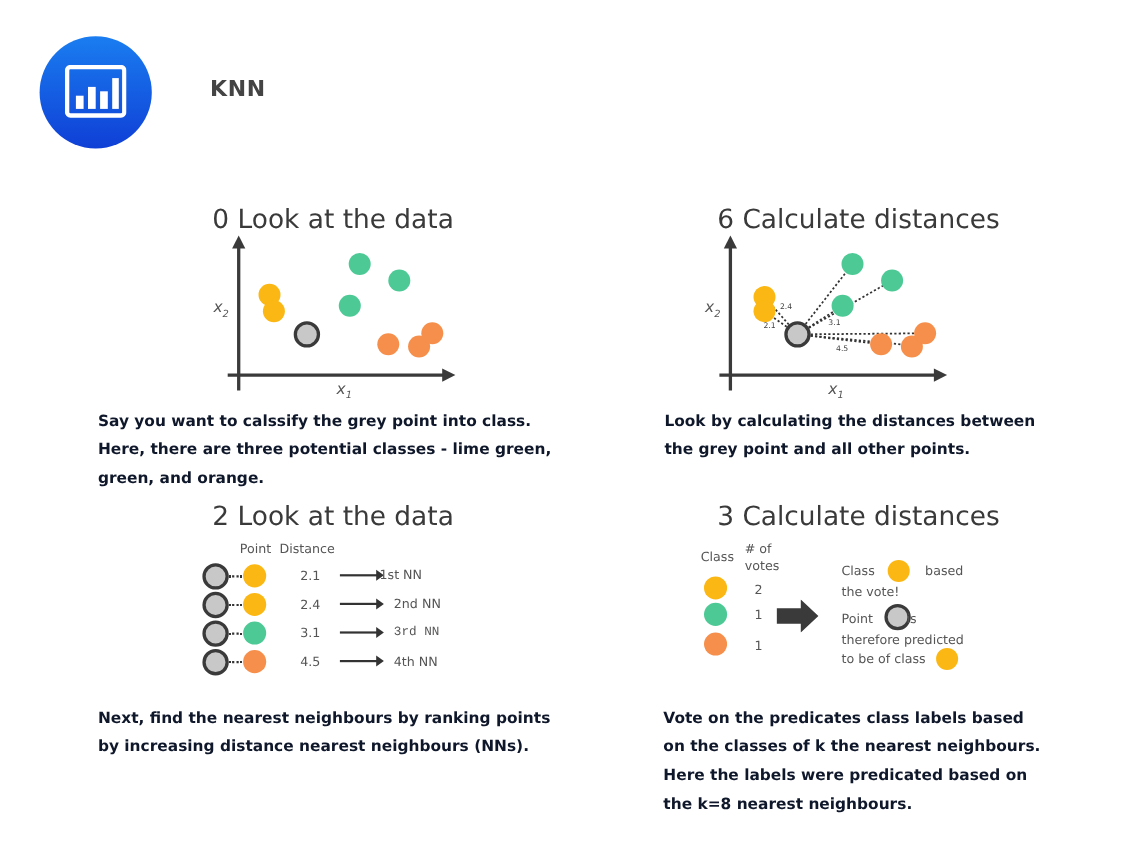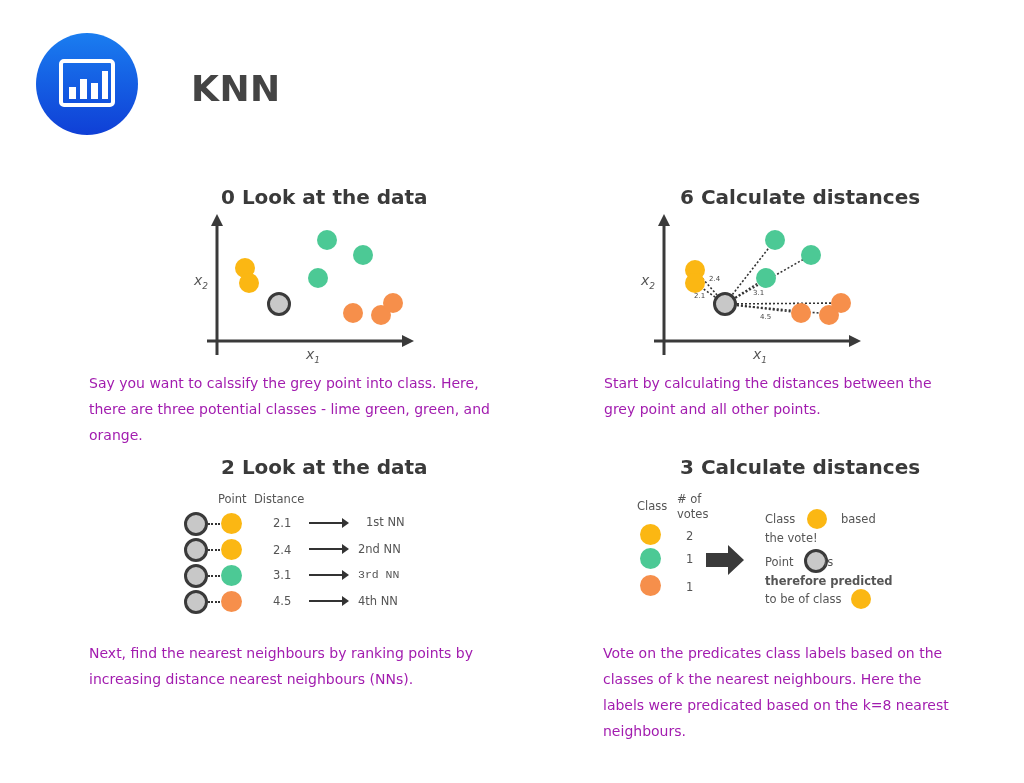--- a/index.html
+++ b/index.html
@@ -2,23 +2,23 @@
 <html><head>
 <meta charset="utf-8">
 <style>
   * { box-sizing: border-box; margin: 0; padding: 0; }
   html, body { width: 1024px; height: 783px; background: #ffffff; overflow: hidden; }
   body { position: relative; font-family: "DejaVu Sans", sans-serif; color: #3d3d3d; }
   .abs { position: absolute; }
   .logo { left: 36px; top: 33px; width: 102px; height: 102px; border-radius: 50%;
           background: linear-gradient(180deg, #1a7df0 0%, #0f3fd6 100%); }
   .logo svg { position: absolute; left: 23px; top: 26px; }
-  .title { left: 191px; top: 68px; font-size: 36px; font-weight: bold; color: #444; letter-spacing: 0.5px; }
-  .sec-title { font-size: 20px; font-weight: bold; color: #3a3a3a; white-space: nowrap; margin-left: 28px; }
-  .para { font-size: 14px; font-weight: normal; color: #a21caf; line-height: 26px; }
+  .title { left: 191px; top: 68px; font-size: 20px; font-weight: bold; color: #444; letter-spacing: 0.5px; }
+  .sec-title { font-size: 24px; font-weight: normal; color: #3a3a3a; white-space: nowrap; }
+  .para { font-size: 14px; font-weight: bold; color: #0f172a; line-height: 26px; }
   .small { font-size: 11.5px; color: #555; }
   .fig { position: absolute; }
   .dot { position: absolute; border-radius: 50%; }
   .y { background: #fbb713; } .g { background: #4cc995; } .o { background: #f68f4b; }
   .grey { background: #c8c8c8; border: 3px solid #3a3a3a; }
   .tbl-txt { position: absolute; font-size: 11.5px; color: #555; white-space: nowrap; }
   .arrow-line { position: absolute; height: 2px; background: #333; }
   .arrow-line::after { content: ""; position: absolute; right: -6px; top: -4px;
      border-left: 7px solid #333; border-top: 5px solid transparent; border-bottom: 5px solid transparent; }
   .dots-conn { position: absolute; border-top: 2px dotted #333; }
@@ -86,33 +86,33 @@
   <div class="dot g" style="left:119px;top:58px;width:20px;height:20px;"></div>
   <div class="dot o" style="left:154px;top:93px;width:20px;height:20px;"></div>
   <div class="dot o" style="left:182px;top:95px;width:20px;height:20px;"></div>
   <div class="dot o" style="left:194px;top:83px;width:20px;height:20px;"></div>
   <div class="dot grey" style="left:76px;top:82px;width:24px;height:24px;"></div>
   <div class="abs" style="left:72px;top:65px;font-size:7px;color:#444;">2.4</div>
   <div class="abs" style="left:57px;top:82px;font-size:7px;color:#444;">2.1</div>
   <div class="abs" style="left:116px;top:79px;font-size:7px;color:#444;">3.1</div>
   <div class="abs" style="left:123px;top:103px;font-size:7px;color:#444;">4.5</div>
 </div>
-<div class="abs para" style="left:604px;top:370px;width:340px;">Start by calculating the distances between the grey point and all other points.</div>
+<div class="abs para" style="left:604px;top:370px;width:340px;">Look by calculating the distances between the grey point and all other points.</div>
 
 <div class="abs sec-title" style="left:193px;top:455px;">2 Look at the data</div>
 <div class="fig" style="left:170px;top:485px;width:270px;height:130px;">
   <div class="tbl-txt" style="left:48px;top:7px;">Point</div>
   <div class="tbl-txt" style="left:84px;top:7px;">Distance</div>
 
   <div class="dot grey" style="left:14px;top:27px;width:24px;height:24px;"></div>
   <div class="dots-conn" style="left:38px;top:38px;width:12px;"></div>
   <div class="dot y" style="left:51px;top:28px;width:21px;height:21px;"></div>
   <div class="tbl-txt" style="left:103px;top:31px;">2.1</div>
   <div class="arrow-line" style="left:139px;top:37px;width:34px;"></div>
-  <div class="tbl-txt" style="left:196px;top:30px;">1st NN</div>
+  <div class="tbl-txt" style="left:175px;top:30px;">1st NN</div>
 
   <div class="dot grey" style="left:14px;top:53px;width:24px;height:24px;"></div>
   <div class="dots-conn" style="left:38px;top:64px;width:12px;"></div>
   <div class="dot y" style="left:51px;top:54px;width:21px;height:21px;"></div>
   <div class="tbl-txt" style="left:103px;top:58px;">2.4</div>
   <div class="arrow-line" style="left:139px;top:63px;width:34px;"></div>
   <div class="tbl-txt" style="left:188px;top:57px;">2nd NN</div>
 
   <div class="dot grey" style="left:14px;top:79px;width:24px;height:24px;"></div>
   <div class="dots-conn" style="left:38px;top:90px;width:12px;"></div>
@@ -147,17 +147,17 @@
     <polygon points="0,8 22,8 22,0 38,15 22,30 22,22 0,22" fill="#3a3a3a"></polygon>
   </svg>
 
   <div class="tbl-txt" style="left:145px;top:27px;">Class</div>
   <div class="dot y" style="left:187px;top:24px;width:20px;height:20px;"></div>
   <div class="tbl-txt" style="left:221px;top:27px;">based</div>
   <div class="tbl-txt" style="left:145px;top:46px;">the vote!</div>
   <div class="tbl-txt" style="left:145px;top:70px;">Point</div>
   <div class="dot grey" style="left:184px;top:64px;width:24px;height:24px;"></div>
   <div class="tbl-txt" style="left:204px;top:70px;">is</div>
-  <div class="tbl-txt" style="left:145px;top:89px;font-weight:bold;">therefore predicted</div>
+  <div class="tbl-txt" style="left:145px;top:89px;">therefore predicted</div>
   <div class="tbl-txt" style="left:145px;top:107px;">to be of class</div>
   <div class="dot y" style="left:231px;top:104px;width:20px;height:20px;"></div>
 </div>
 <div class="abs para" style="left:603px;top:640px;width:350px;">Vote on the predicates class labels based on the classes of k the nearest neighbours. Here the labels were predicated based on the k=8 nearest neighbours.</div>
 
 </body></html>

